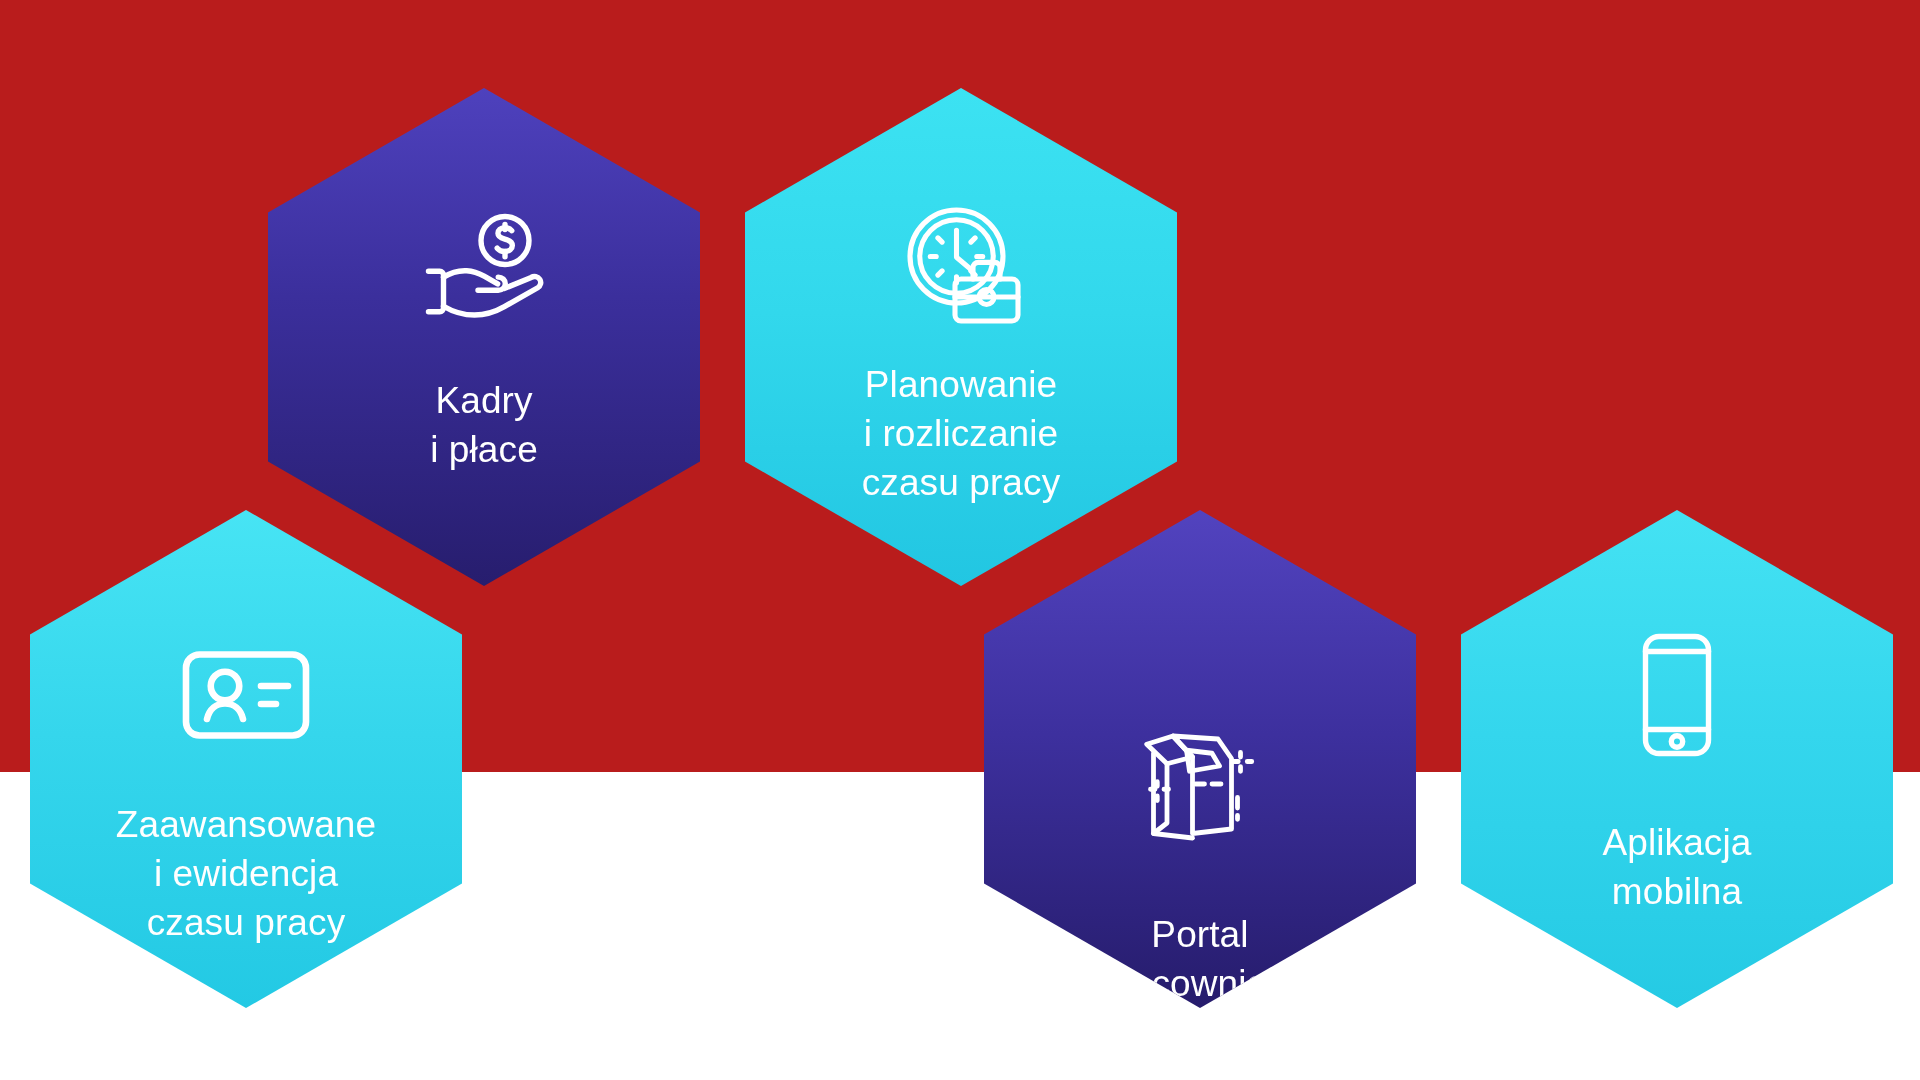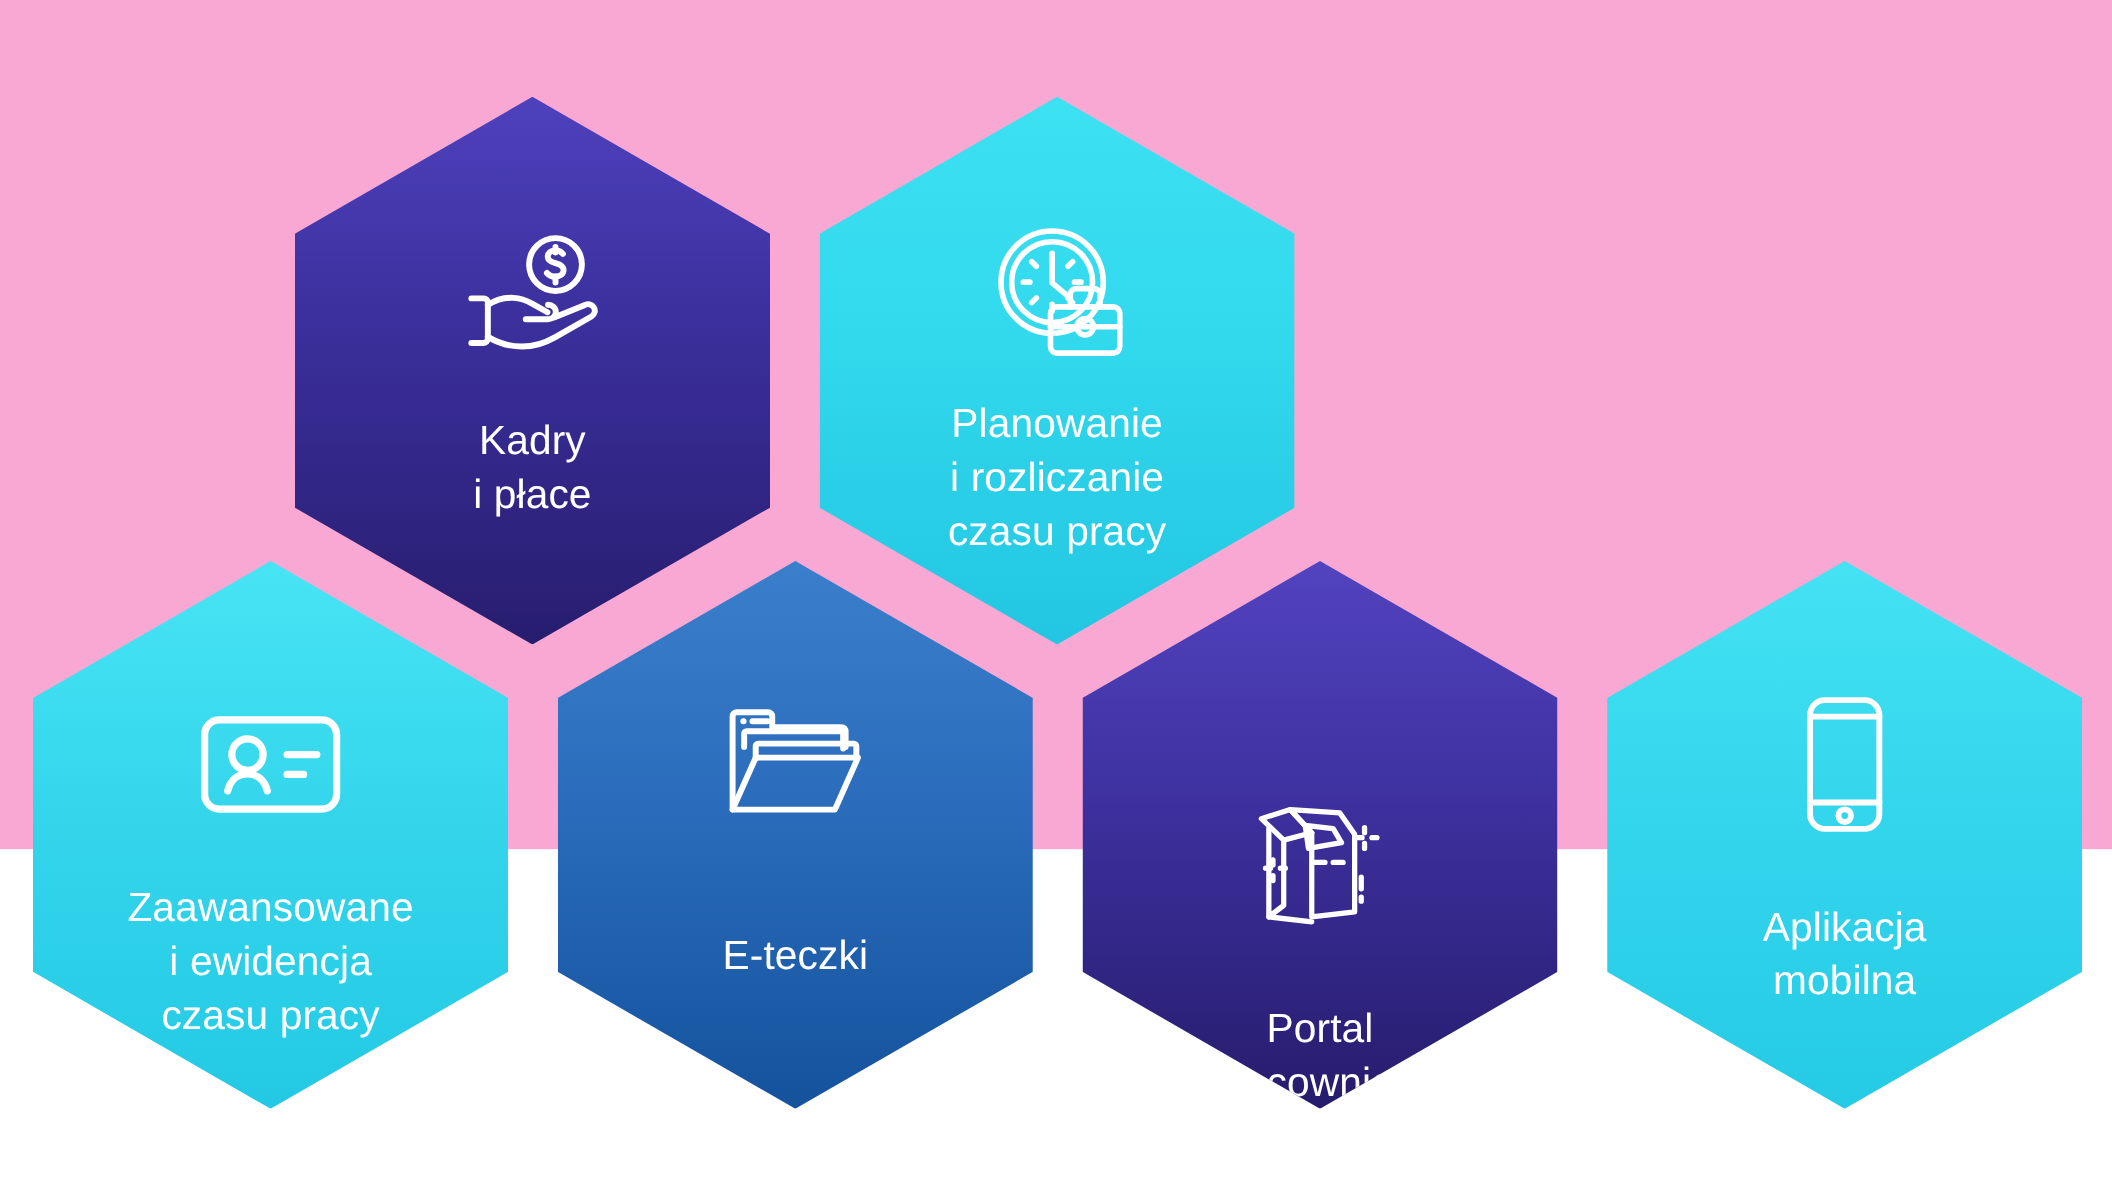--- a/index.html
+++ b/index.html
@@ -12,21 +12,21 @@
     height: 1080px;
     font-family: "Liberation Sans", sans-serif;
     overflow: hidden;
     position: relative;
   }
 
   #stage {
     position: relative;
     width: 1920px;
     height: 772px;
-    background: #f9a8d4;
+    background: #b91c1c;
   }
 
   .hex {
     position: absolute;
     width: 432px;
     height: 498px;
     -webkit-clip-path: polygon(50% 0%, 100% 25%, 100% 75%, 50% 100%, 0% 75%, 0% 25%);
     clip-path: polygon(50% 0%, 100% 25%, 100% 75%, 50% 100%, 0% 75%, 0% 25%);
     display: flex;
     flex-direction: column;
@@ -143,32 +143,20 @@
         <path d="M24 66c1.6-6.5 6.2-10.3 12-10.3S46.4 59.5 48 66"></path>
         <path d="M60 44h18"></path>
         <path d="M60 56h10"></path>
       </svg>
     </div>
     <div class="hex-label">Zaawansowane
 i ewidencja
 czasu pracy</div>
   </div>
 
-  <div class="hex" id="hex-4" style="background: linear-gradient(180deg, #3a7fcc 0%, #2a6cbb 45%, #14529c 100%);">
-    <div class="hex-icon">
-      <svg viewBox="0 0 100 100" fill="none" stroke="#ffffff" stroke-width="3.6" stroke-linecap="round" stroke-linejoin="round">
-        <path d="M12 76V19.5c0-1.4 1.1-2.5 2.5-2.5h19c1.4 0 2.5 1.1 2.5 2.5V26h42c1.4 0 2.5 1.1 2.5 2.5V38"></path>
-        <path d="M18.5 22.5h.2M24 22.5h9"></path>
-        <path d="M19 38V30c0-.8.7-1.5 1.5-1.5h57c.8 0 1.5.7 1.5 1.5v9"></path>
-        <path d="M26 45v-7.5c0-.8.7-1.5 1.5-1.5h58c.8 0 1.5.7 1.5 1.5V45"></path>
-        <path d="M12 76l14-31.5h62L74 76H12z"></path>
-      </svg>
-    </div>
-    <div class="hex-label">E-teczki</div>
-  </div>
 
   <div class="hex" id="hex-5" style="background: linear-gradient(180deg, #5243bf 0%, #3d309e 45%, #261c6c 100%); justify-content: flex-end;">
     <div class="hex-icon">
       <svg viewBox="0 0 100 100" fill="none" stroke="#ffffff" stroke-width="3.2" stroke-linecap="round" stroke-linejoin="round">
         <path d="M32 16l30 2 9 13v47l-26 3V30L32 16z"></path>
         <path d="M14.5 21.5L32 16l13 14-17 4.5-13.5-13z"></path>
         <path d="M28 34.5V74l-9 7V27.5"></path>
         <path d="M19 81l26 3"></path>
         <path d="M41 25.5l17 2 5 8.5-20 3.5-2-14z"></path>
         <path d="M47 48h6M58 48h6"></path>

